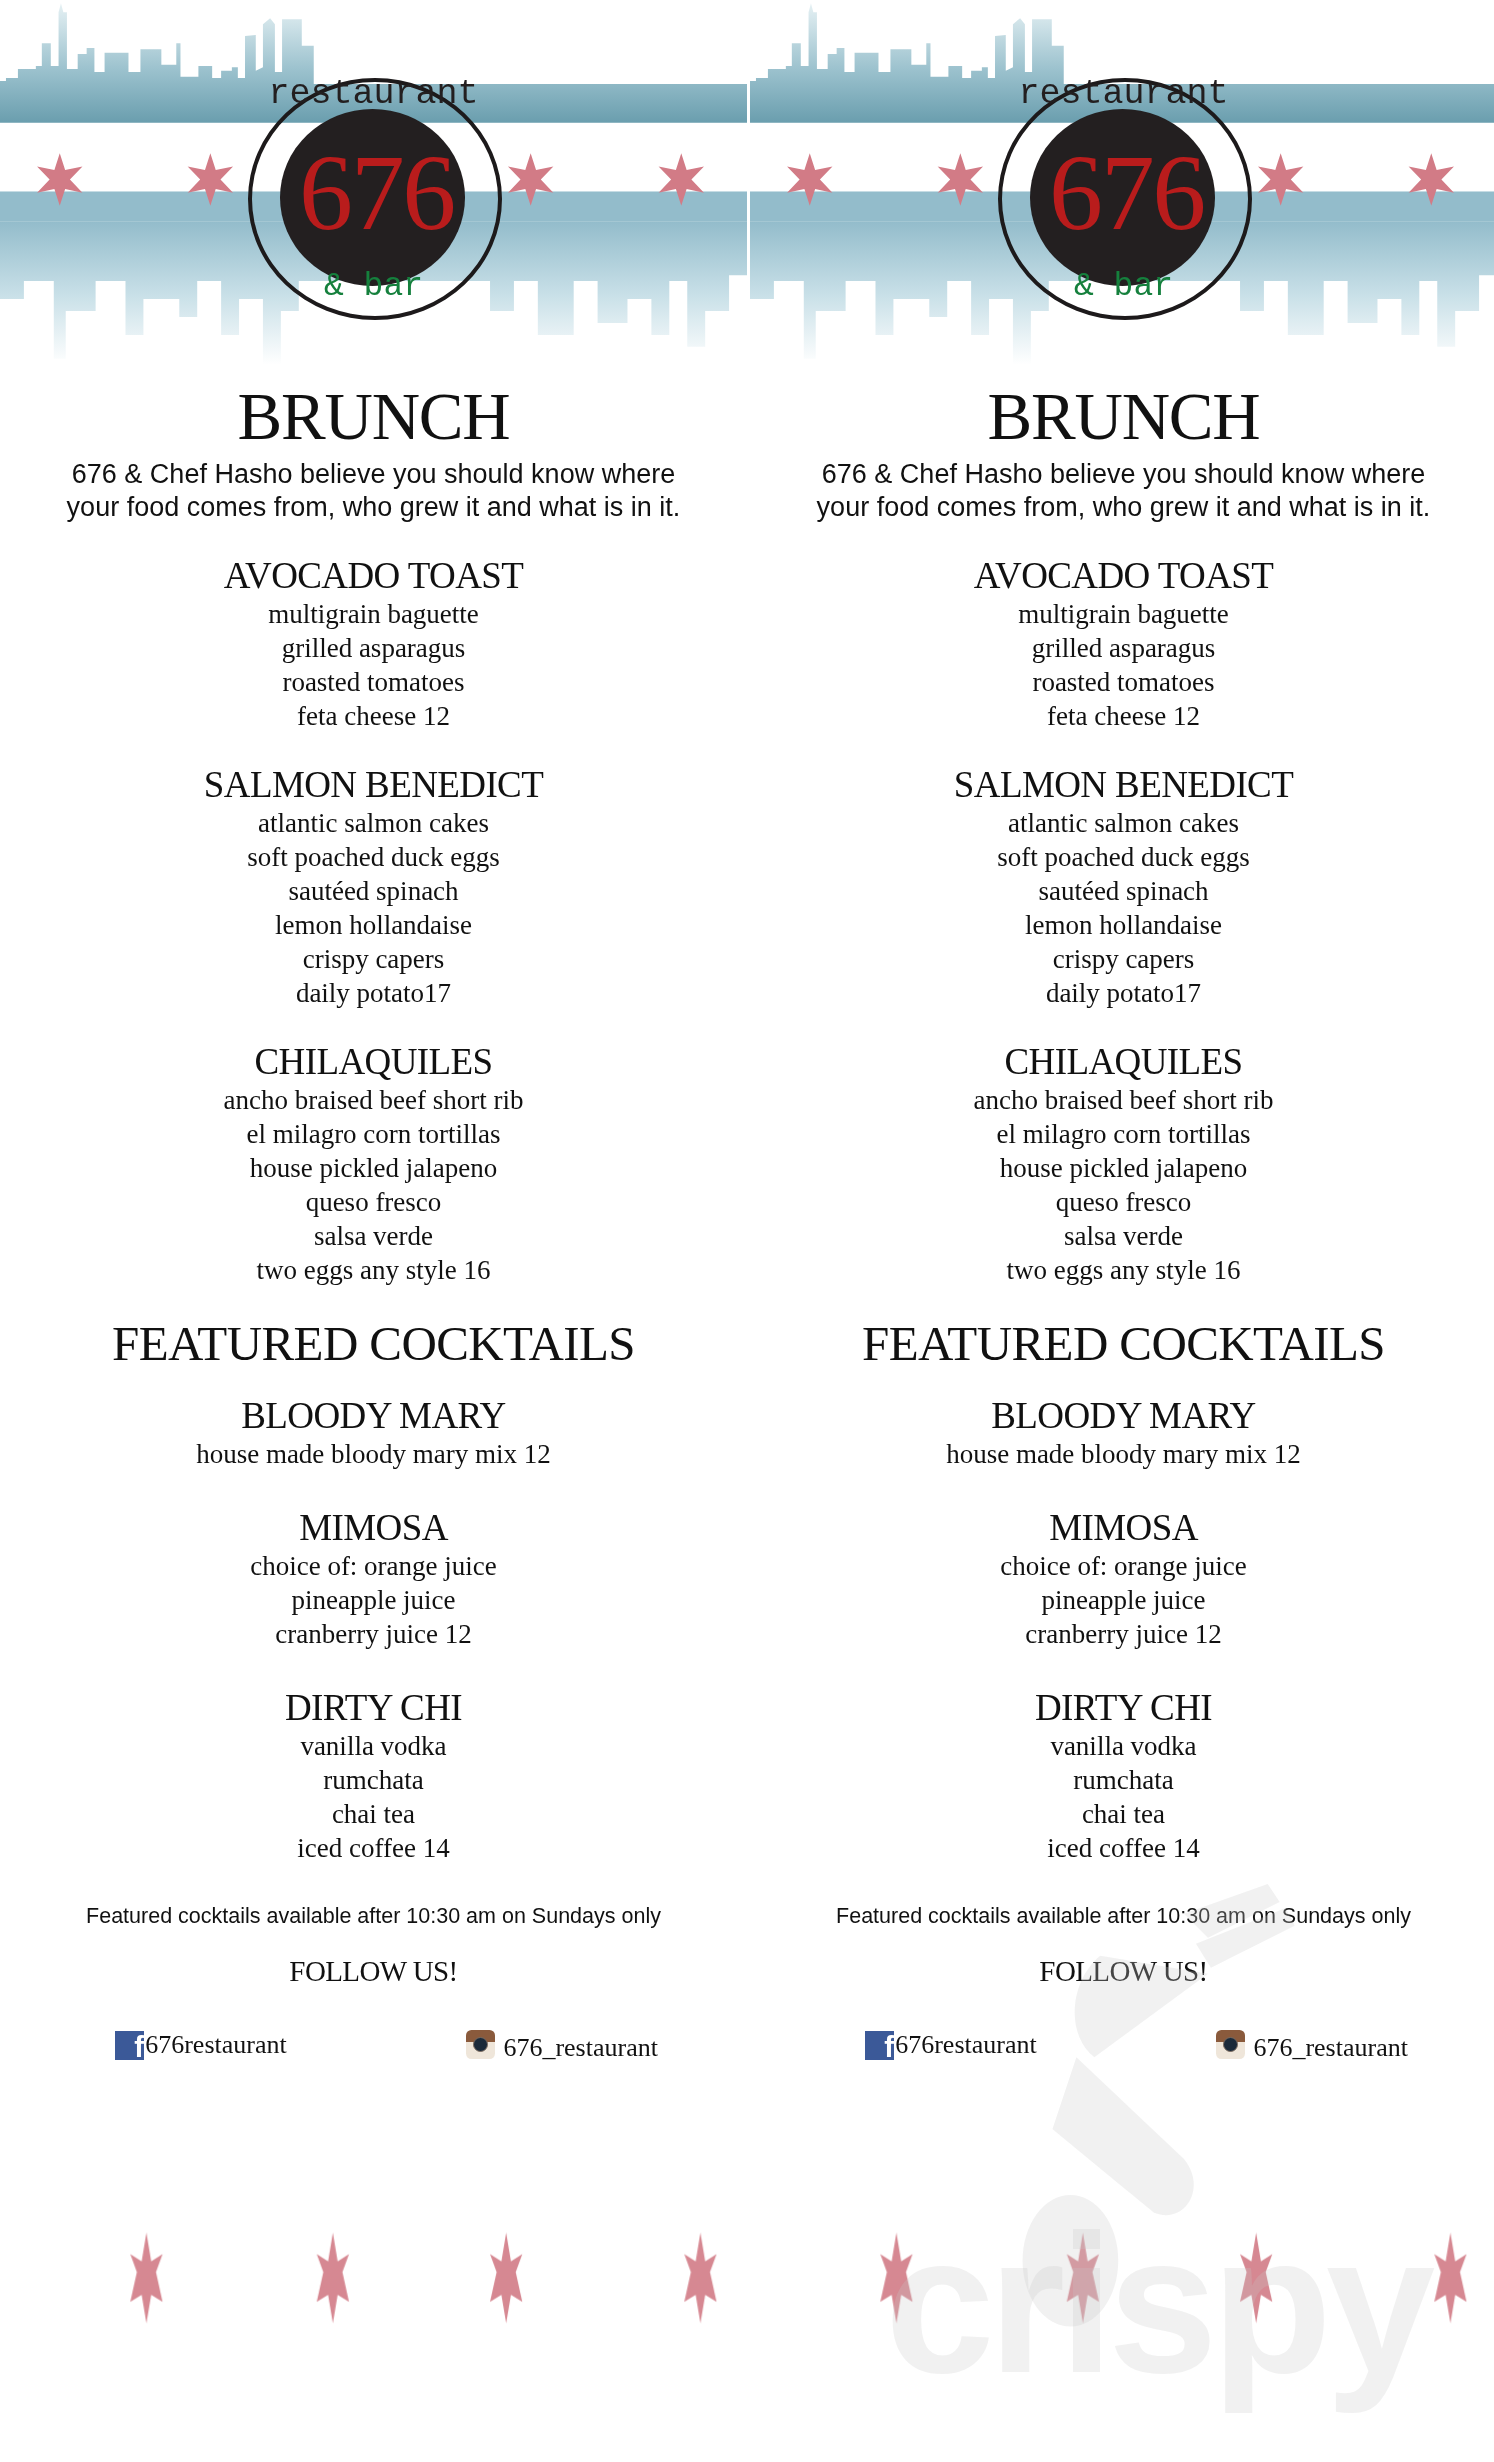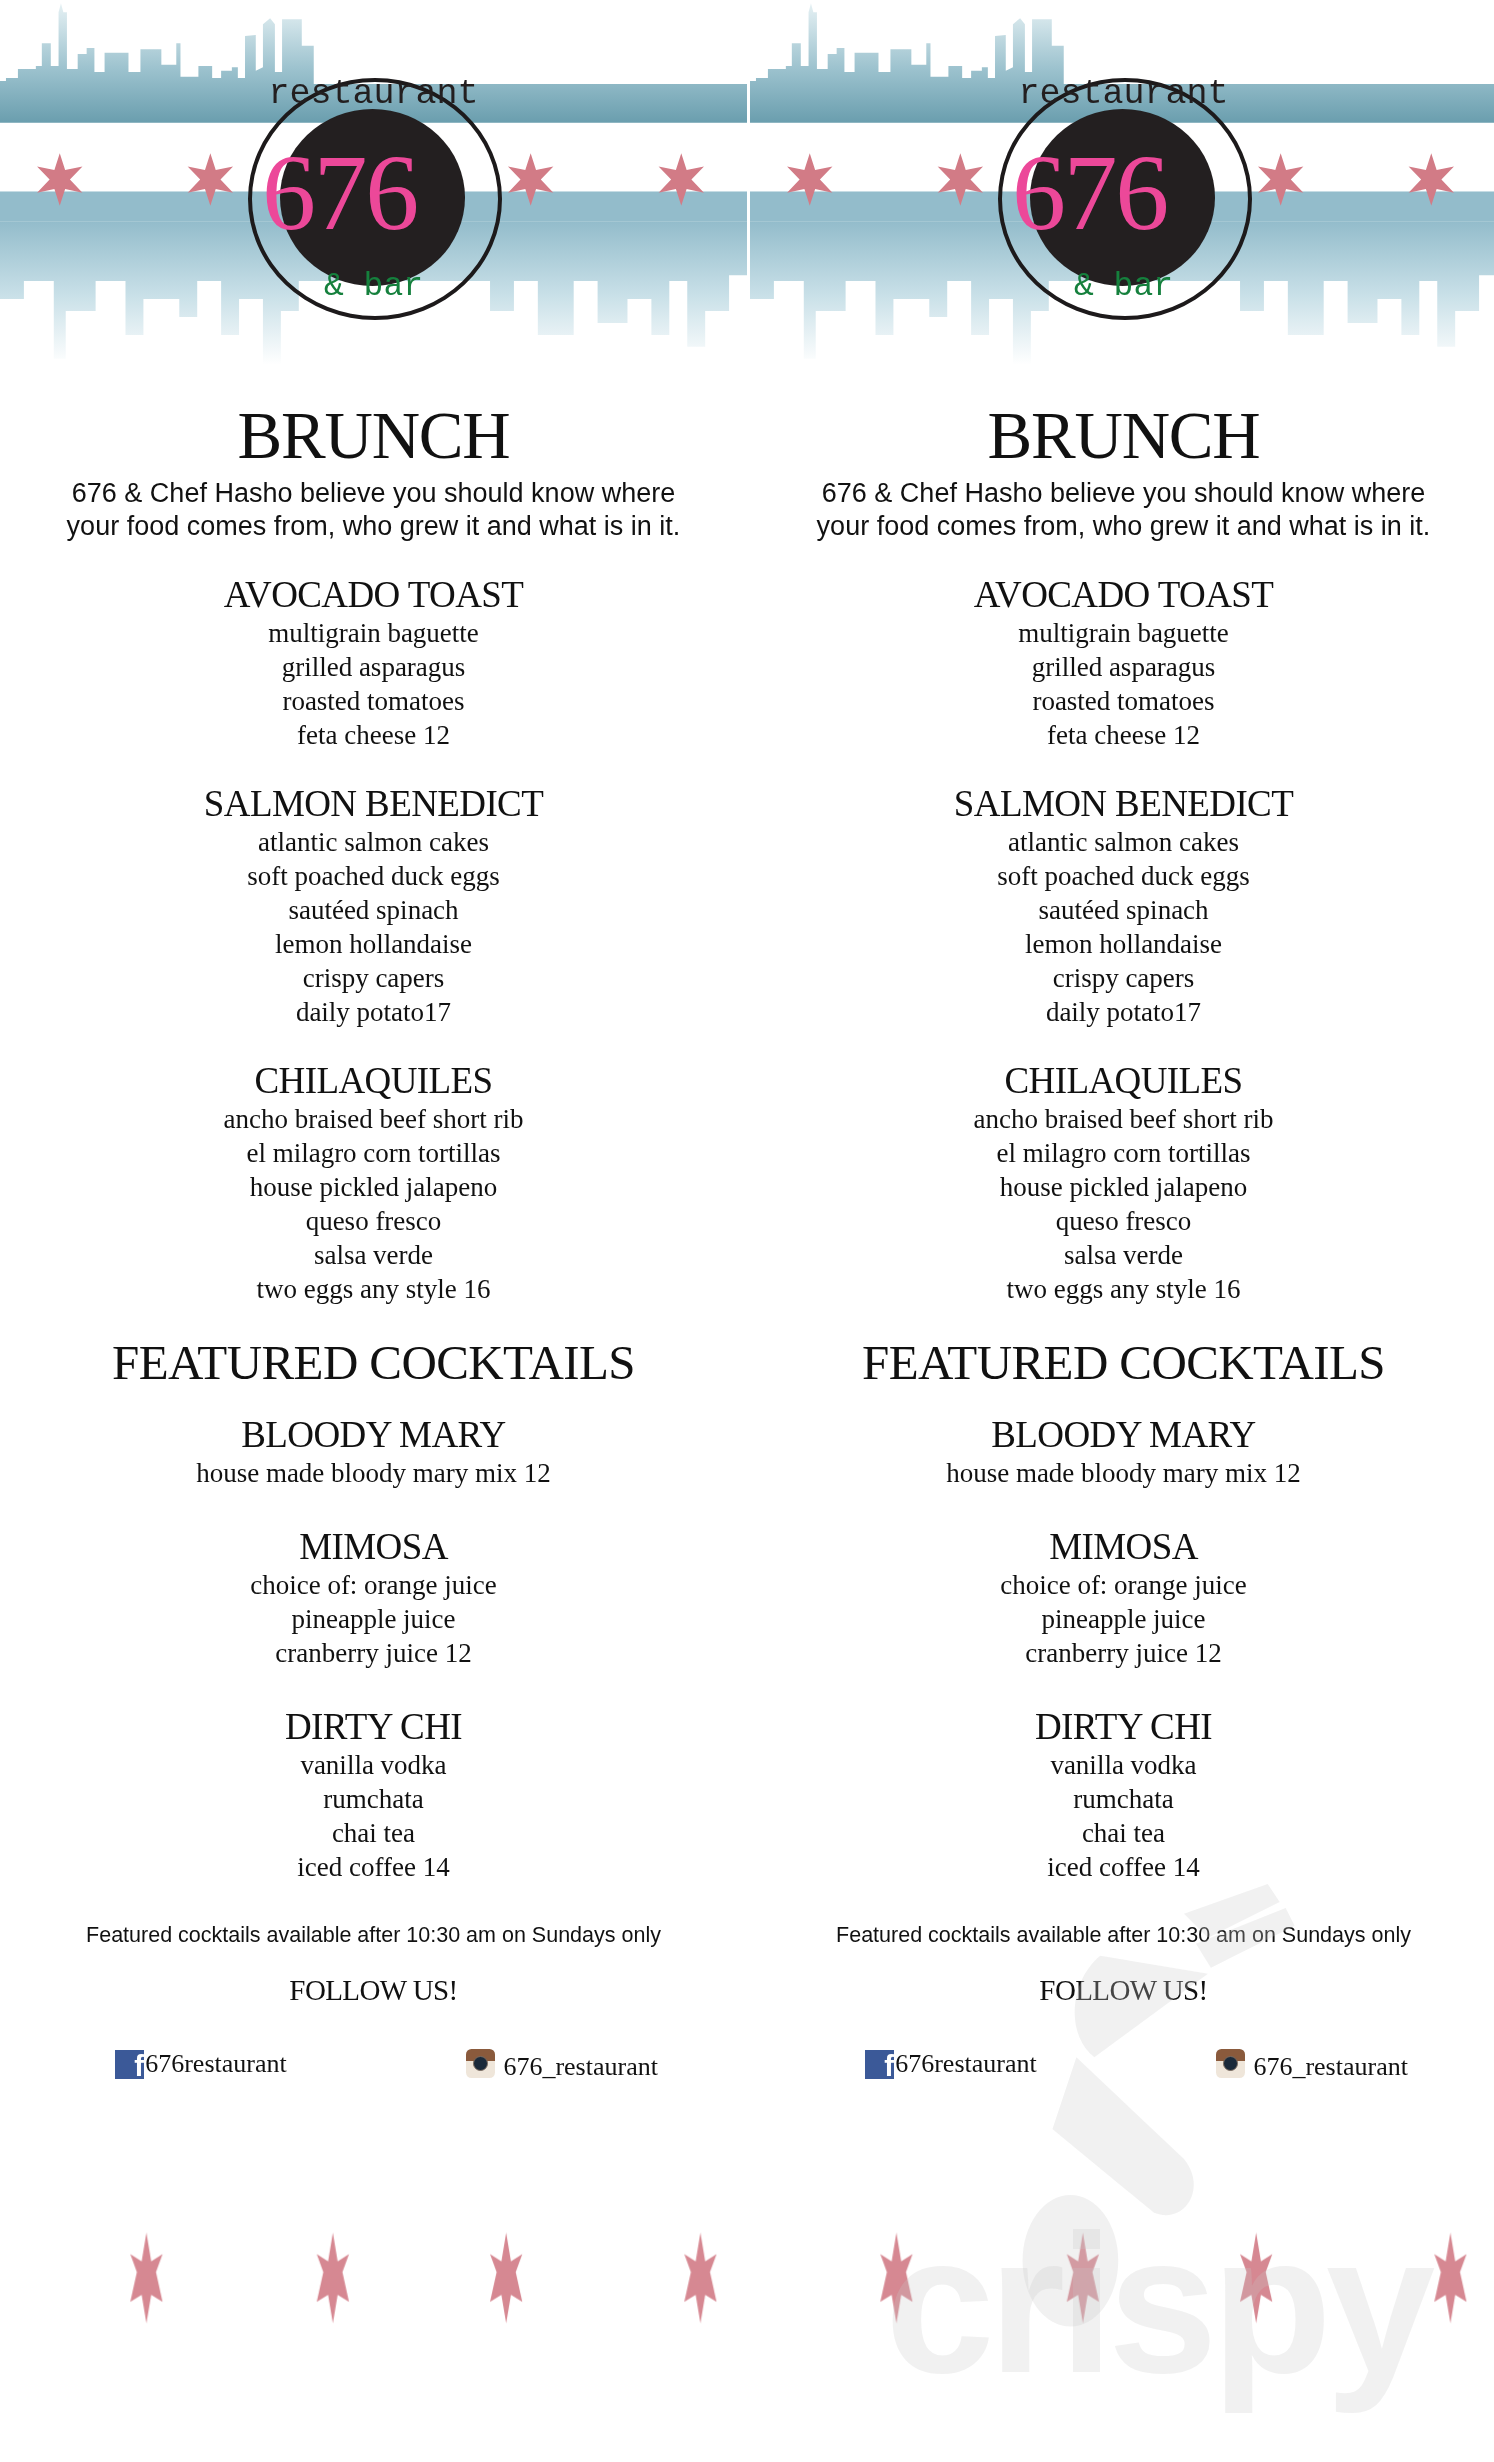--- a/index.html
+++ b/index.html
@@ -7,26 +7,26 @@
   .panel { position:absolute; top:0; width:747px; height:2462px; overflow:hidden; }
   .panel.left { left:0; }
   .panel.right { left:750px; }
 
   
   .header { position:absolute; left:0; top:0; width:747px; height:371px; }
   .header svg { position:absolute; left:0; top:0; }
   .logo { position:absolute; left:248px; top:78px; width:251px; height:239px; }
   .logo-ring { position:absolute; left:0; top:0; width:246px; height:234px; border:4.2px solid #1d1a1b; border-radius:50%; }
   .logo-disc { position:absolute; left:32px; top:31px; width:185px; height:177px; border-radius:50%; background:#231f20; }
-  .logo-number { position:absolute; left:14px; top:55px; width:185px; font-family:"Liberation Serif", serif; font-size:108px; line-height:120px; color:#ec4899; letter-spacing:-2.4px; }
+  .logo-number { position:absolute; left:36px; top:55px; width:185px; text-align:center; font-family:"Liberation Serif", serif; font-size:108px; line-height:120px; color:#b91c1c; letter-spacing:-2.4px; }
   .logo-top { position:absolute; left:0; top:-3.6px; width:251px; text-align:center; font-family:"Liberation Mono", monospace; font-size:35px; color:#231f20; }
   .logo-bottom { position:absolute; left:0; top:190px; width:251px; text-align:center; font-family:"Liberation Mono", monospace; font-size:33px; color:#15803d; }
 
   .content { position:absolute; left:0; top:371px; width:747px; text-align:center; }
-  .title { font-family:"Liberation Serif", serif; font-size:67px; line-height:72px; margin:28px 0 0 0; letter-spacing:-1.2px; font-weight:normal; }
+  .title { font-family:"Liberation Serif", serif; font-size:67px; line-height:72px; margin:9px 0 0 0; letter-spacing:-1.2px; font-weight:normal; }
   .intro { font-family:"Liberation Sans", sans-serif; font-size:27px; line-height:33px; margin:6px auto 0 auto; width:646px; }
   .item { margin-top:31px; }
   .item-name { font-family:"Liberation Serif", serif; font-size:37px; line-height:42px; letter-spacing:-0.6px; text-transform:uppercase; }
   .item-line { font-family:"Liberation Serif", serif; font-size:27px; line-height:34px; }
   .section-title { font-family:"Liberation Serif", serif; font-size:49px; line-height:57px; margin-top:28px; letter-spacing:-0.6px; text-transform:uppercase; }
   .cocktail { margin-top:23px; }
   .cocktail + .cocktail { margin-top:36px; }
   .note { font-family:"Liberation Sans", sans-serif; font-size:21.5px; line-height:26px; margin-top:38px; }
   .follow { font-family:"Liberation Serif", serif; font-size:29px; line-height:33px; margin-top:26px; letter-spacing:-0.6px; }
   .social { position:relative; height:48px; margin-top:42px; }

